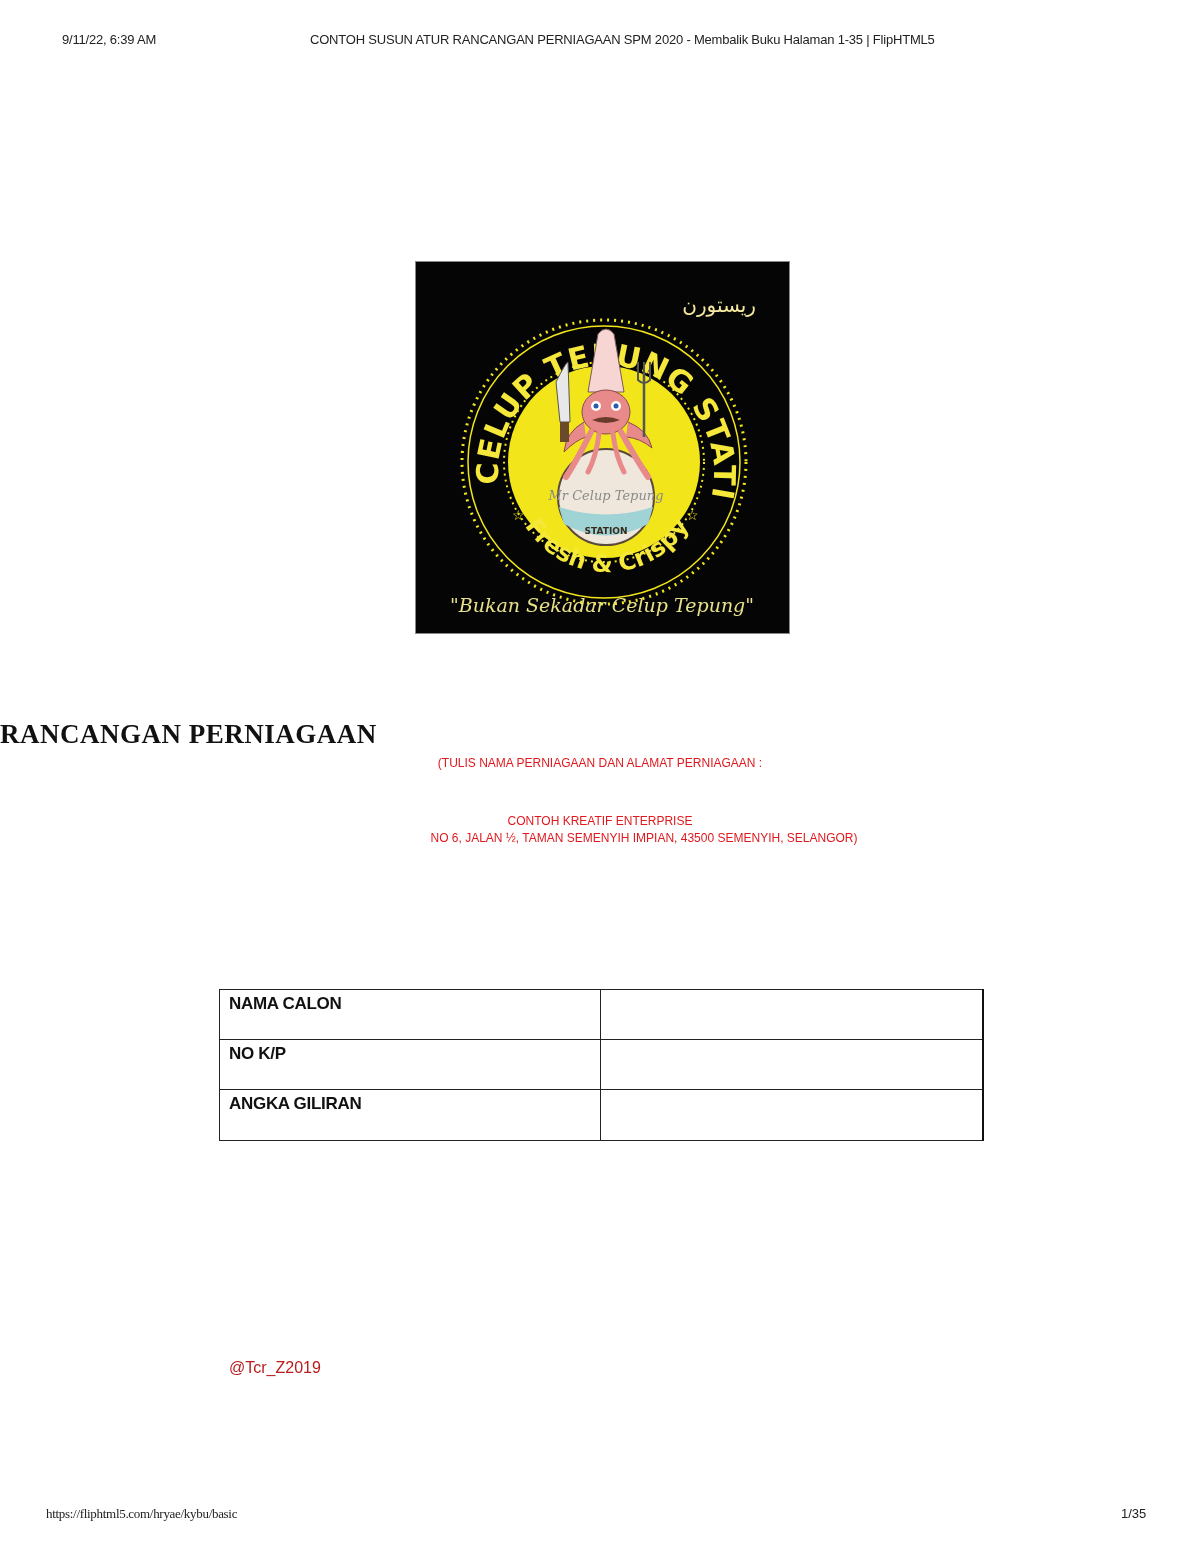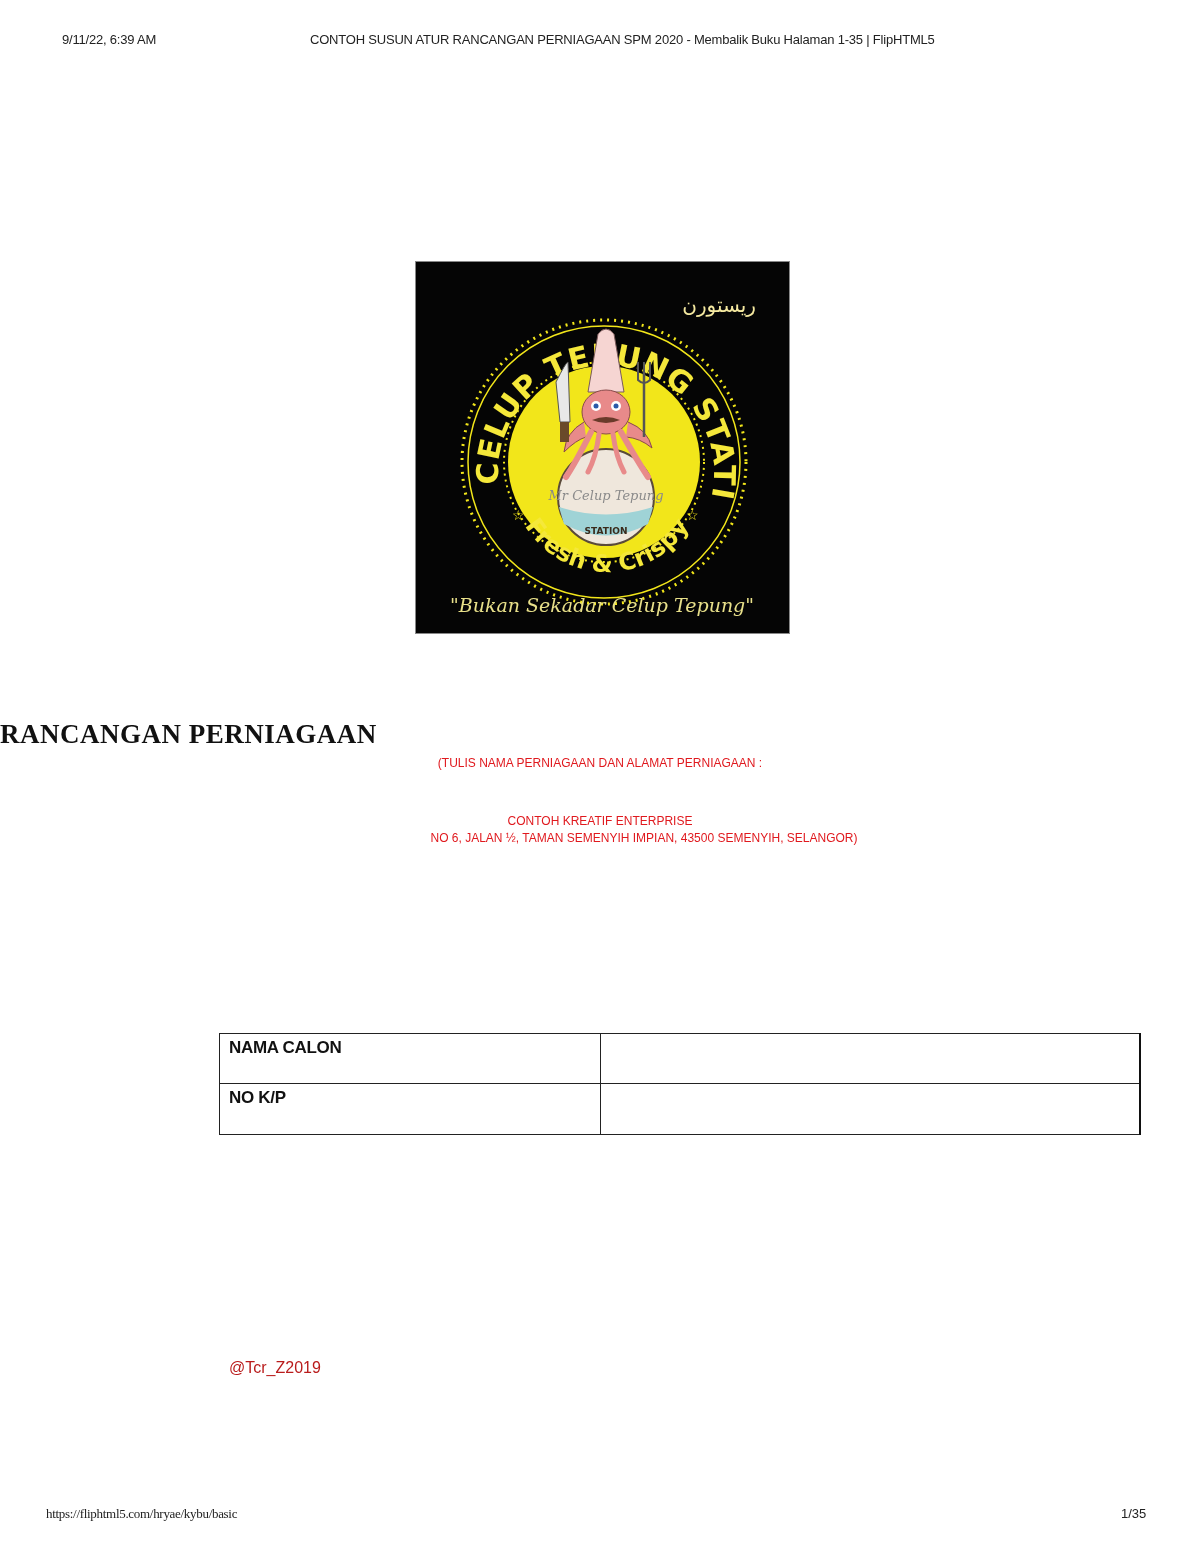--- a/index.html
+++ b/index.html
@@ -12,21 +12,21 @@
 
     .logo { position: absolute; left: 415px; top: 261px; width: 373px; height: 371px; background: #050505; border: 1px solid #888; overflow: hidden; }
     .logo svg { display: block; }
 
     .title { position: absolute; left: 0; width: 1102px; top: 719px; text-align: left; font-family: Liberation Serif, serif; font-weight: bold; font-size: 27px; letter-spacing: 0.5px; color: #111; }
     .red { position: absolute; left: 0; width: 1200px; text-align: center; font-family: "Liberation Sans", sans-serif; font-size: 12px; color: #e0191e; }
     .red1 { top: 756px; }
     .red2 { top: 814px; }
     .red3 { top: 831px; padding-left: 44px; }
 
-    table.info { position: absolute; left: 219px; top: 989px; width: 922px; border-collapse: collapse; margin-top: 44px; }
+    table.info { position: absolute; left: 219px; top: 989px; width: 765px; border-collapse: collapse; }
     table.info td { border: 1.5px solid #222; height: 41px; vertical-align: top; padding: 4px 9px; font-family: "Liberation Sans", sans-serif; font-weight: bold; font-size: 17px; color: #111; letter-spacing: -0.3px; }
     table.info td.label { width: 362px; }
     table.info tr:last-child td { height: 42px; }
     table.info td:last-child { border-right: 2.5px solid #111; }
 
     .credit { position: absolute; left: 229px; top: 1359px; font-family: "Liberation Sans", sans-serif; font-size: 16px; color: #b91c1c; }
   </style>
 </head>
 <body>
 
@@ -96,19 +96,23 @@
 <table class="info">
   <tbody>
       <tr>
     <td class="label">NAMA CALON</td>
     <td></td>
   </tr>
   <tr>
     <td class="label">NO K/P</td>
     <td></td>
   </tr>
+  <tr>
+    <td class="label">ANGKA GILIRAN</td>
+    <td></td>
+  </tr>
 </tbody>
   </table>
 
 <div class="credit">@Tcr_Z2019</div>
 
 <div class="ftr-url">https://fliphtml5.com/hryae/kybu/basic</div>
 <div class="ftr-page">1/35</div>
 
 </body></html>

